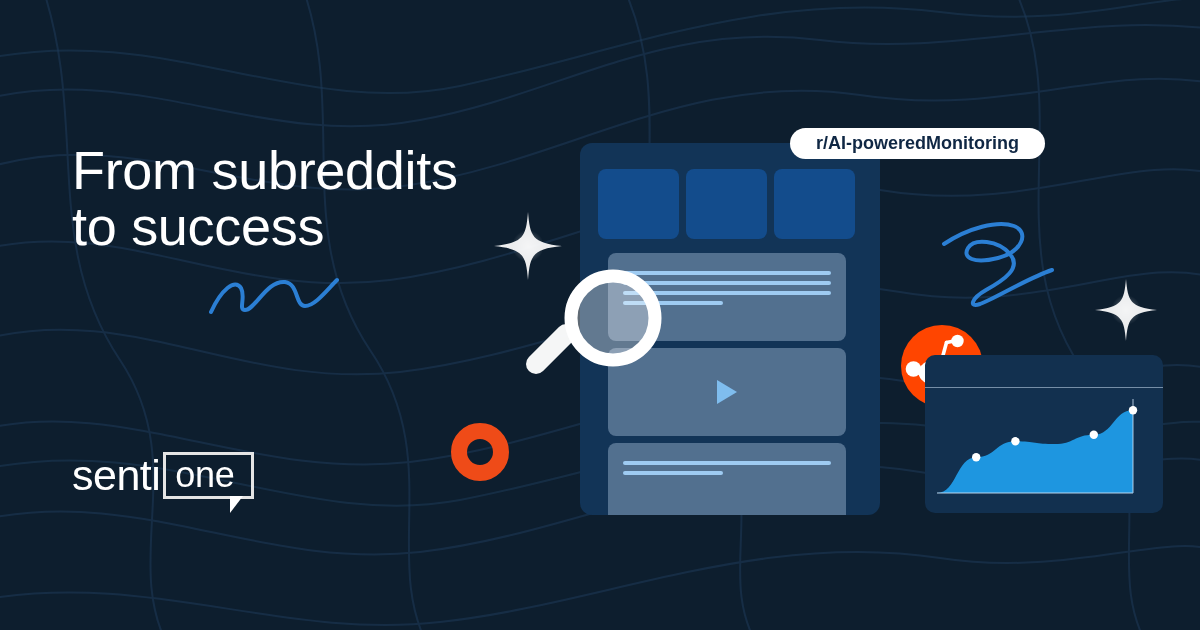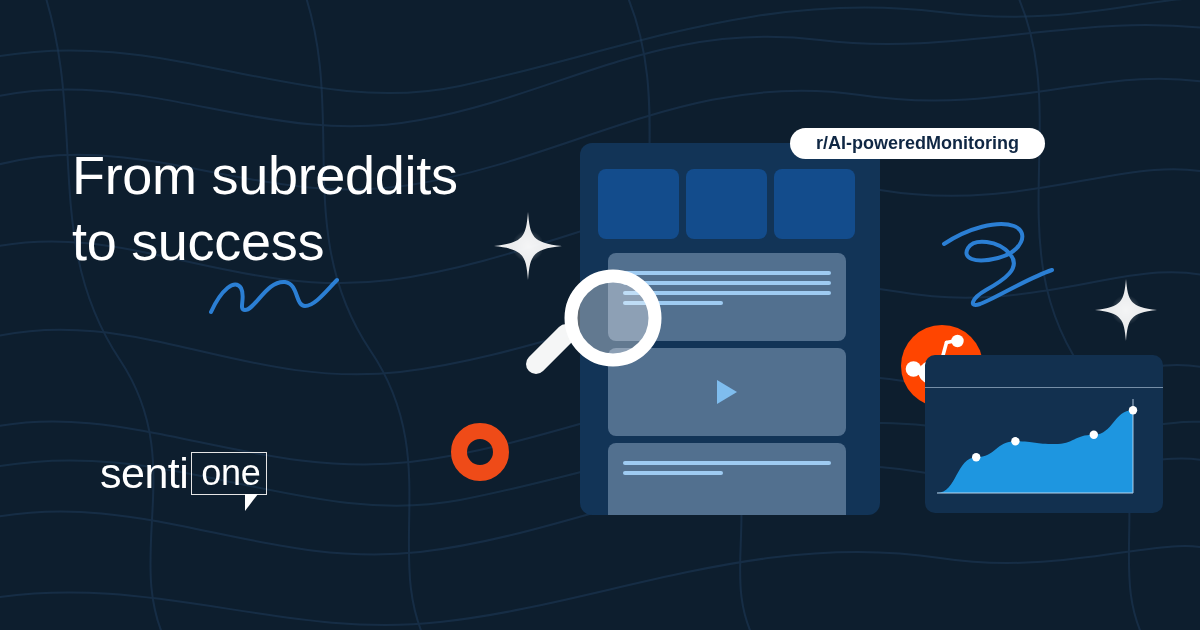--- a/index.html
+++ b/index.html
@@ -23,54 +23,53 @@
   }
 
   
   #headline {
     position: absolute;
     left: 72px;
     top: 142px;
     width: 470px;
     color: #ffffff;
     font-size: 54px;
-    line-height: 66px;
+    line-height: 56px;
     font-weight: 400;
     letter-spacing: -0.3px;
     white-space: pre-line;
   }
   #squiggle {
     position: absolute;
     left: 205px;
     top: 272px;
     width: 140px;
     height: 46px;
   }
 
   
   #logo {
     position: absolute;
     left: 72px;
     top: 452px;
     display: flex;
     align-items: center;
-    margin-left: 28px;
   }
   #logo-senti {
     color: #ffffff;
     font-size: 43px;
     line-height: 43px;
     font-weight: 400;
     letter-spacing: -0.5px;
   }
   #logo-bubble {
     position: relative;
     margin-left: 3px;
-    border: 1px solid #e5e5e5;
-    padding: 1px 5px 2px 9px;
+    border: 3px solid #e5e5e5;
+    padding: 1px 16px 2px 9px;
     box-sizing: border-box;
   }
   #logo-one {
     color: #ffffff;
     font-size: 36px;
     line-height: 38px;
     font-weight: 400;
     letter-spacing: -0.3px;
     display: block;
   }

